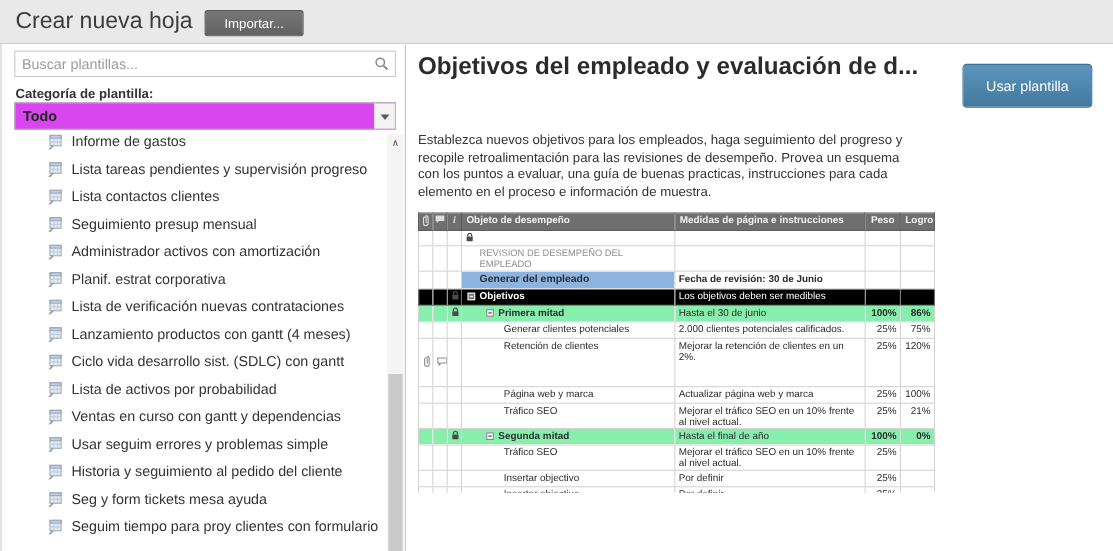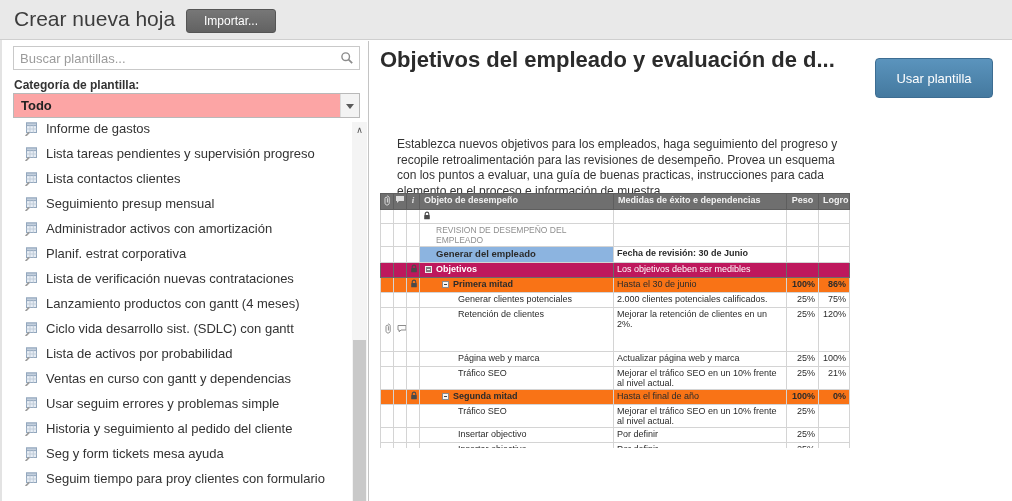--- a/index.html
+++ b/index.html
@@ -35,53 +35,53 @@
   }
   .search-input {
     position:absolute; left:4px; top:1px; right:26px; bottom:1px; border:0; outline:0;
     font-size:13px; color:#333; font-family:inherit;
   }
   .search-input::placeholder { color:#9b9b9b; opacity:1; }
   .search-icon { position:absolute; right:5px; top:4px; width:14px; height:14px; cursor:pointer; }
   .cat-label { position:absolute; left:12px; top:37px; font-size:12px; font-weight:bold; color:#333; }
   .dropdown {
     position:absolute; left:11px; top:52px; width:347px; height:25px;
-    border:1px solid #b9b9b9; background:#fca5a5; box-sizing:border-box; cursor:pointer;
+    border:1px solid #b9b9b9; background:#d946ef; box-sizing:border-box; cursor:pointer;
   }
   .dropdown-value { position:absolute; left:7px; top:4px; font-size:13px; font-weight:bold; color:#222; }
   .dropdown-caret-zone {
     position:absolute; right:0; top:0; width:19px; height:100%;
     background:#f3f3f3; border-left:1px solid #dcdcdc; box-sizing:border-box;
   }
   .caret {
     position:absolute; left:5px; top:10px; width:0; height:0;
     border-left:4px solid transparent; border-right:4px solid transparent; border-top:5px solid #5a5a5a;
   }
-  .list-viewport { position:absolute; left:0; top:81px; right:17px; bottom:0; overflow:hidden; }
+  .list-viewport { position:absolute; left:0; top:81px; right:17px; bottom:0; overflow:hidden;padding-left:19px; }
   .list-inner { margin-top:-6px; }
   .tpl-item {
     height:25px; display:flex; align-items:center; padding-left:22px; gap:8px;
     font-size:13px; color:#333; cursor:pointer; white-space:nowrap;
   }
   .scrollbar { position:absolute; right:1px; top:81px; width:15px; bottom:0; background:#f4f4f4; }
   .scroll-up { position:absolute; top:3px; left:0; width:15px; height:13px; text-align:center;
     font-size:9px; line-height:11px; color:#555; cursor:pointer; }
   .scroll-thumb { position:absolute; top:218px; left:1px; width:13px; bottom:0; background:#c9c9c9; cursor:grab; }
   
   .main { position:absolute; left:370px; top:41px; right:0; bottom:0; background:#fff; }
   .preview-title {
     position:absolute; left:10px; top:6px; width:500px; margin:0;
     font-size:22px; font-weight:bold; color:#2b2b2b; white-space:nowrap; overflow:hidden;
   }
   .use-btn {
     position:absolute; left:505px; top:17px; width:118px; height:40px;
     background:linear-gradient(#5b94bd,#44799f); border:1px solid #3d6d92; border-radius:4px;
     color:#fff; font-size:13px; font-family:inherit; cursor:pointer;
   }
-  .desc { position:absolute; left:10px; top:79px; width:460px; margin:17px;
+  .desc { position:absolute; left:10px; top:79px; width:460px; margin:0;
     font-size:12px; line-height:15.5px; color:#333; }
   
   .table-wrap { position:absolute; left:10px; top:152px; width:470px; height:255px; overflow:hidden; }
   table.preview { border-collapse:collapse; table-layout:fixed; width:469px;
     font-size:9px; color:#2b2b2b; }
   table.preview td, table.preview th {
     border:1px solid #d4d4d4; padding:1px 3px; vertical-align:top; overflow:hidden;
   }
   table.preview thead th {
     background:#6f6f6f; color:#f2f2f2; font-weight:bold; text-align:left;
@@ -90,23 +90,23 @@
   table.preview thead th.g { text-align:center; padding:1px 0; }
   table.preview thead th.num { text-align:center; }
   td.g { text-align:center; padding:1px 0; }
   td.num { text-align:right; padding-right:4px; }
   tr.r-lock td { height:8px; }
   tr.r-lock td.objeto { padding-left:3px; }
   tr.r-caption td { height:11px; }
   tr.r-caption td.objeto { color:#8f8f8f; font-size:8.5px; padding-left:16px; }
   tr.r-name td { height:13px; font-weight:bold; }
   tr.r-name td.objeto { background:#8cb4e0; font-size:9.5px; padding-left:16px; }
-  tr.r-group td { background:#be185d; color:#fff; border-color:#6a6a6a; height:12px; }
+  tr.r-group td { background:#000000; color:#fff; border-color:#6a6a6a; height:12px; }
   tr.r-group td.objeto { font-weight:bold; padding-left:5px; }
-  tr.r-section td { background:#f97316; height:12px; }
+  tr.r-section td { background:#86efac; height:12px; }
   tr.r-section td.objeto { font-weight:bold; padding-left:22px; }
   tr.r-section td.num { font-weight:bold; }
   tr.r-item td { height:12px; }
   tr.r-item td.objeto { padding-left:38px; }
   tr.tall td { height:41px; }
   tr.tall td.g { vertical-align:middle; }
   .minus-box {
     display:inline-block; width:7px; height:7px; box-sizing:border-box;
     border:1px solid #8a8a8a; background:#f5f5f5; position:relative; margin-right:4px;
     vertical-align:-1px;
@@ -370,21 +370,21 @@
                 <path d="M4 1 C5.4 1 6.2 1.9 6.2 3.1 L6.2 7.9 C6.2 9.2 5.3 10 4.1 10 C2.9 10 2 9.2 2 7.9 L2 3.4 C2 2.7 2.5 2.2 3.2 2.2 C3.9 2.2 4.4 2.7 4.4 3.4 L4.4 7.5" fill="none" stroke="#dedede" stroke-width="1"></path>
               </svg>
           </th>
           <th class="g">
             <svg width="10" height="9" viewBox="0 0 10 9">
                 <path d="M1 1 h8 v5 h-5 l-2 2 v-2 h-1 z" fill="#dedede"></path>
               </svg>
           </th>
           <th class="g"><span class="row-i">i</span></th>
           <th>Objeto de desempeño</th>
-          <th>Medidas de éxito e dependencias</th>
+          <th>Medidas de página e instrucciones</th>
           <th class="num">Peso</th>
           <th class="num">Logro</th>
         </tr>
       </thead>
       <tbody id="tpl-rows">
           <tr class="r-lock">
             <td class="g"></td>
             <td class="g"></td>
             <td class="g"></td>
             <td class="objeto"><span><svg width="8" height="9" viewBox="0 0 8 9">

